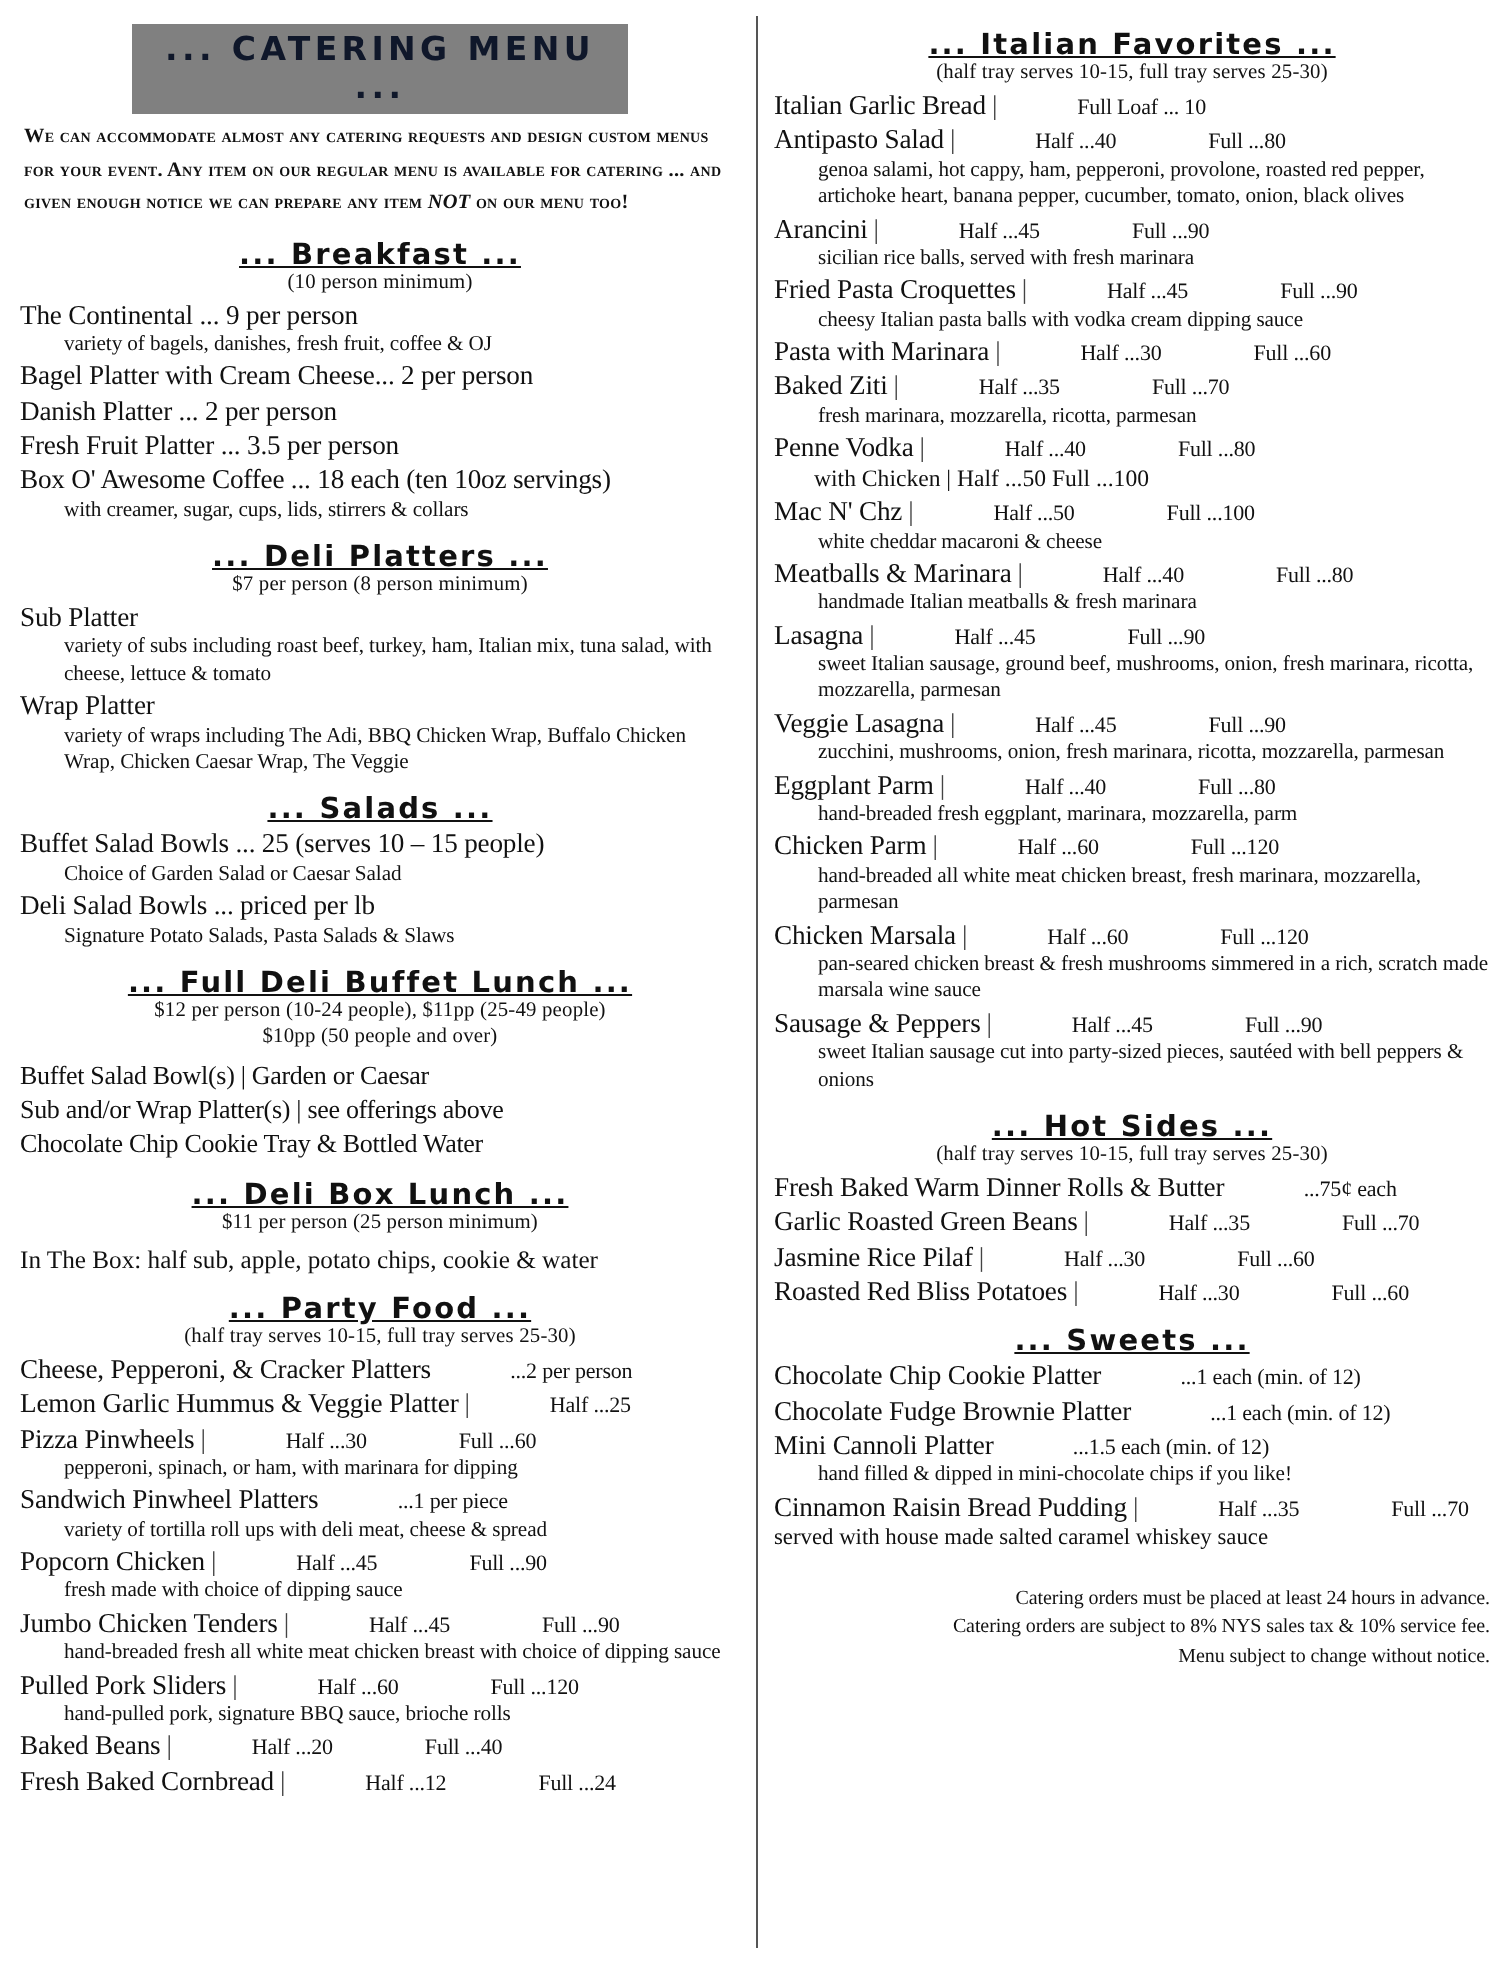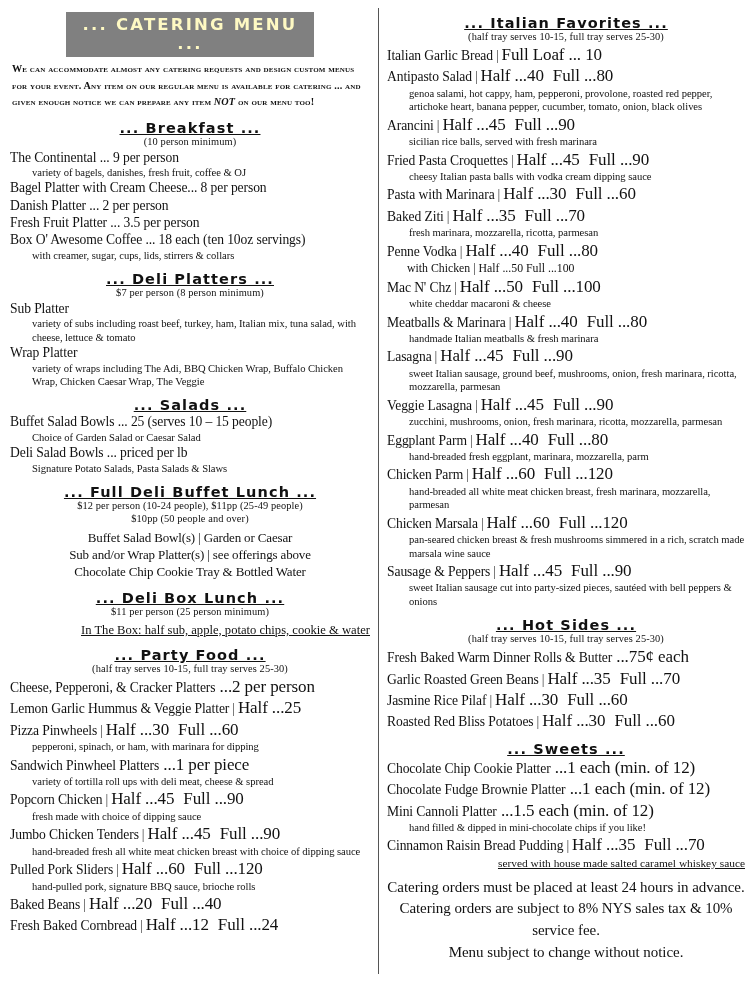--- a/index.html
+++ b/index.html
@@ -14,21 +14,21 @@
   .page { position:relative; width:755px; height:982px; display:flex; }
 
   .col { position:relative; }
   .col-left  { width:378px; padding:6px 8px 0 10px; }
   .col-divider { width:1px; background:#555; margin:8px 0 8px 0; flex:0 0 1px; }
   .col-right { width:374px; padding:6px 8px 0 8px; }
 
   
   .banner {
     background:#808080;
-    color:#fef9c3;
+    color:#0f172a;
     text-align:center;
     font-family:"DejaVu Sans", sans-serif;
     font-weight:bold;
     font-size:16.5px;
     letter-spacing:2.2px;
     padding:3px 6px 4px 6px;
     width:248px;
     margin:6px auto 4px auto;
   }
 
@@ -57,34 +57,34 @@
     font-size:10.4px;
     margin:0 0 2px 0;
     letter-spacing:.1px;
   }
 
   
   .item { margin:0; padding:1px 0 0 0; }
   .item-line { font-size:13.6px; line-height:1.2; letter-spacing:-.1px; }
   .name { font-size:13.6px;text-align:right; }
   .bar { padding:0 3px; color:#444; }
-  .price { font-size:17px; letter-spacing:-.1px; }
+  .price { font-size:11px; letter-spacing:-.1px;margin-left:37px; }
   .pgap { display:inline-block; width:9px; }
   .note { font-size:10.6px; line-height:1.27; padding-left:22px; letter-spacing:-.05px; }
   .sub-line { font-size:11.8px; padding-left:20px; line-height:1.25; }
-  .center-line { text-align:right; font-size:11.4px; line-height:1.3;text-decoration:underline; }
+  .center-line { text-align:left; font-size:11.4px; line-height:1.3; }
   .center-line.big { font-size:12.6px; margin-top:5px; }
 
-  .bundle { margin-top:6px;text-align:center; }
+  .bundle { margin-top:6px; }
   .bundle div { font-size:13px; line-height:1.3; letter-spacing:-.15px; }
 
   .footer {
-    margin-top:6px;
-    text-align:center;
-    font-size:15px;
+    margin-top:16px;
+    text-align:right;
+    font-size:10px;
     line-height:1.45;
     letter-spacing:-.05px;
   }
 </style>
 </head>
 <body>
 
 <div class="page">
 
   <div class="col col-left">
@@ -94,21 +94,21 @@
     </div>
     <div id="left-sections">
         <div class="section">
           <div class="sec-head">... Breakfast ...</div>
           <div class="sec-sub">(10 person minimum)</div>
           <div class="item">
             <div class="item-line"><span class="name">The Continental ... 9 per person</span></div>
             <div class="note">variety of bagels, danishes, fresh fruit, coffee &amp; OJ</div>
           </div>
           <div class="item">
-            <div class="item-line"><span class="name">Bagel Platter with Cream Cheese... 8 per person</span></div>
+            <div class="item-line"><span class="name">Bagel Platter with Cream Cheese... 2 per person</span></div>
           </div>
           <div class="item">
             <div class="item-line"><span class="name">Danish Platter ... 2 per person</span></div>
           </div>
           <div class="item">
             <div class="item-line"><span class="name">Fresh Fruit Platter ... 3.5 per person</span></div>
           </div>
           <div class="item">
             <div class="item-line"><span class="name">Box O' Awesome Coffee ... 18 each (ten 10oz servings)</span></div>
             <div class="note">with creamer, sugar, cups, lids, stirrers &amp; collars</div>

